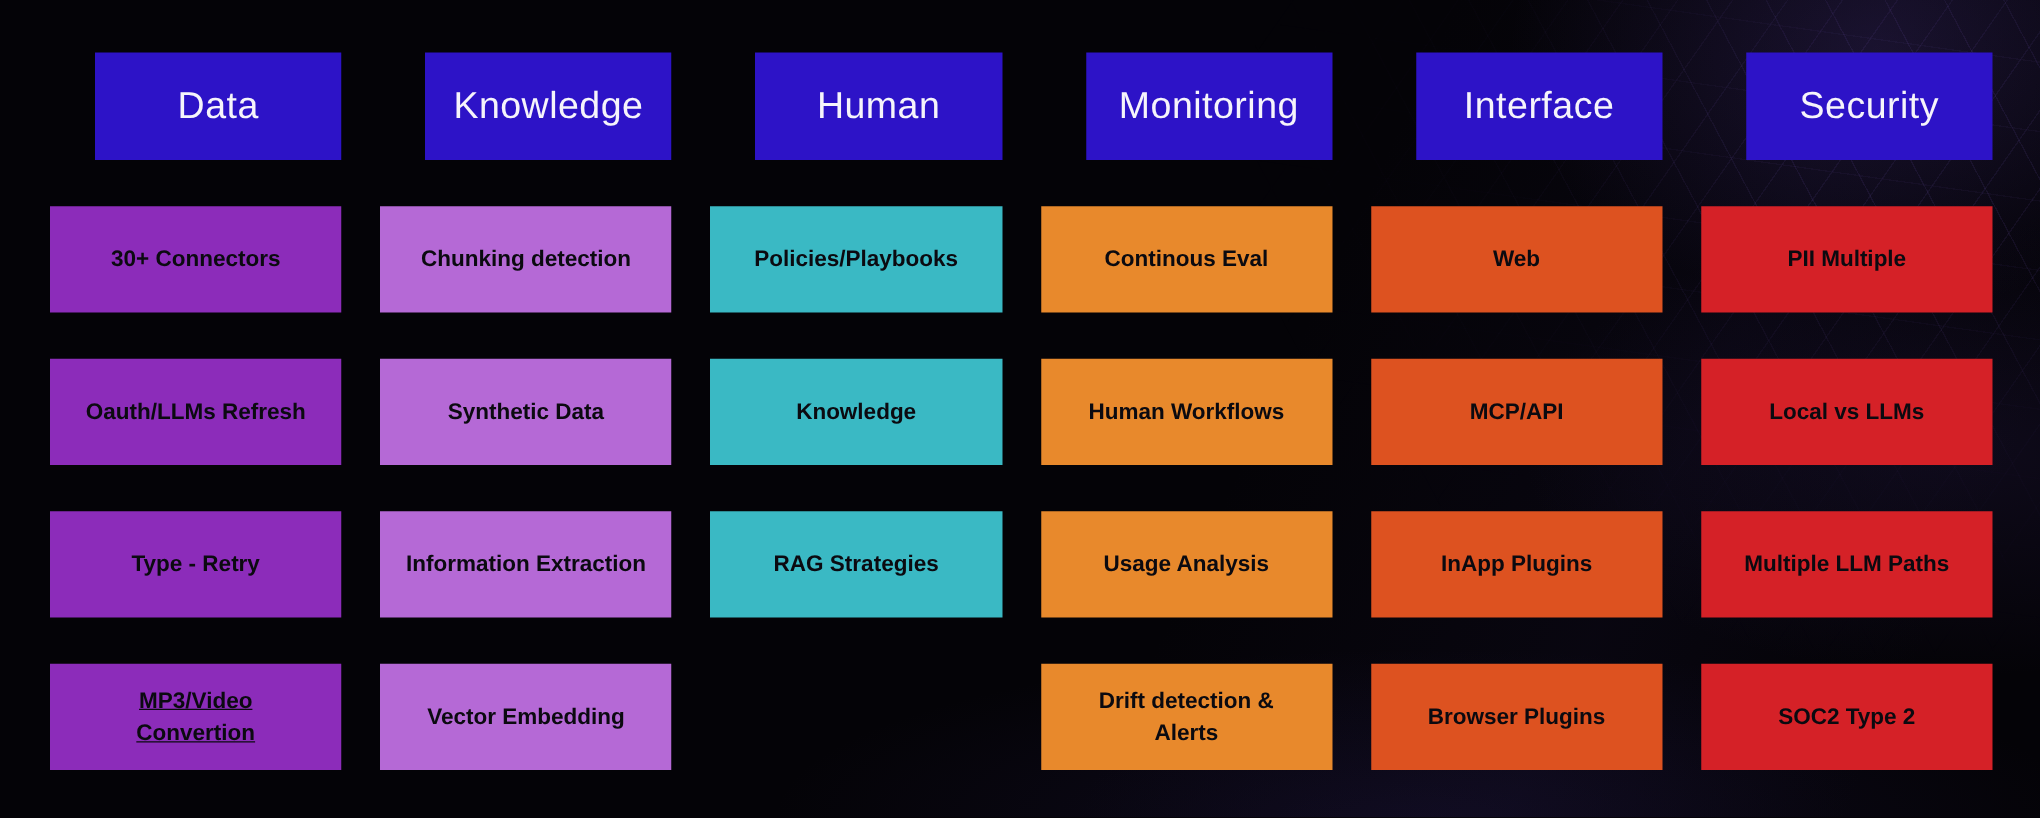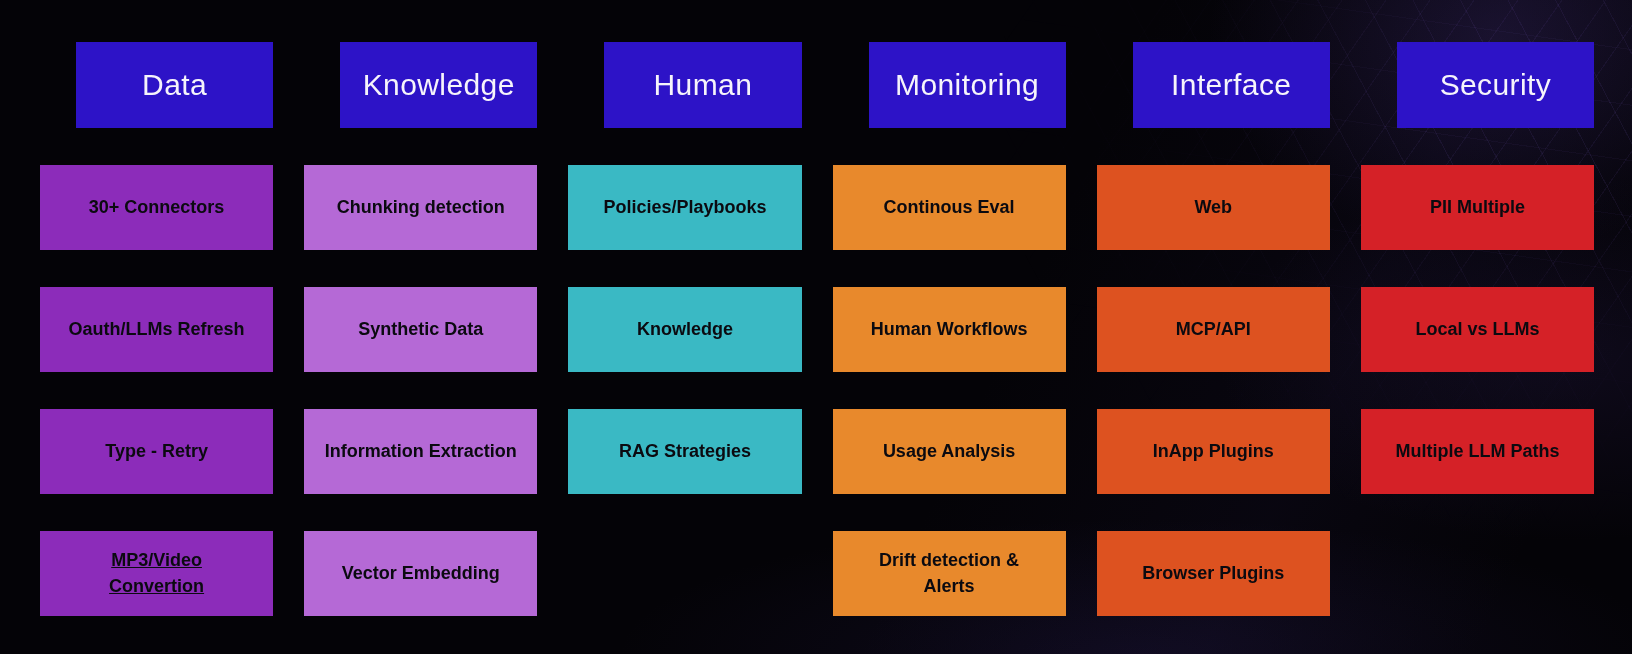--- a/index.html
+++ b/index.html
@@ -181,15 +181,18 @@
       </div>
     <div class="cell">
         <span class="txt">PII Multiple</span>
       </div>
     <div class="cell">
         <span class="txt">Local vs LLMs</span>
       </div>
     <div class="cell">
         <span class="txt">Multiple LLM Paths</span>
       </div>
+    <div class="cell">
+        <span class="txt">SOC2 Type 2</span>
+      </div>
   </div>
 
 </div>
 
 </body></html>

